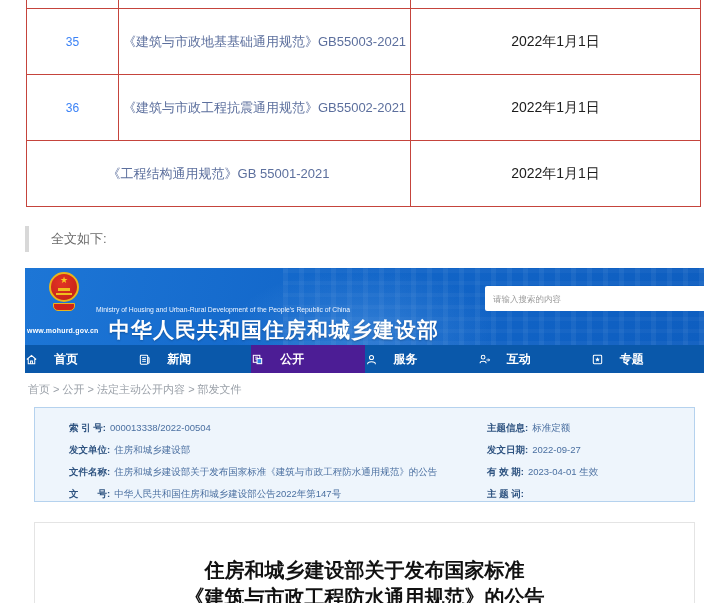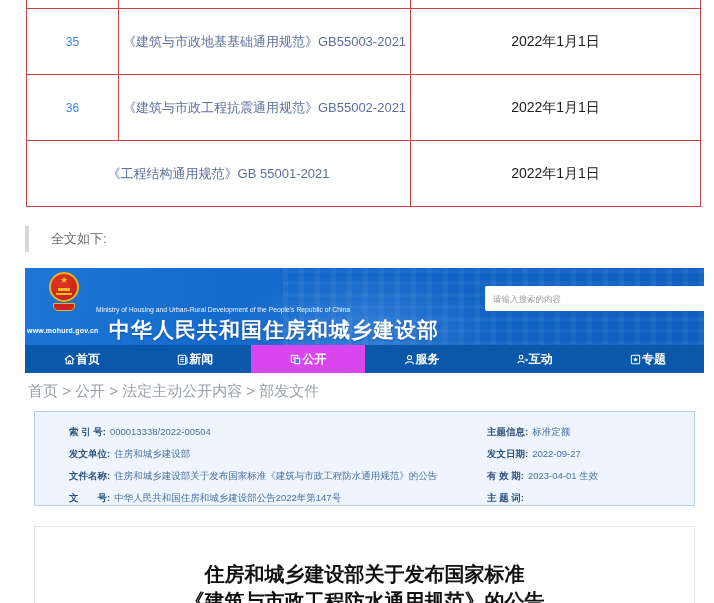--- a/index.html
+++ b/index.html
@@ -76,27 +76,27 @@
   }
   .search-input {
     flex:1; border:none; outline:none; font-size:8.5px; color:#333; background:transparent;
     font-family:"Liberation Sans", sans-serif;
   }
   .search-input::placeholder { color:#9a9a9a; }
   .search-btn { width:16px; height:16px; display:flex; align-items:center; justify-content:center; cursor:pointer; background:none; border:none; }
 
   .site-nav { display:flex; height:28px; background:#0a58aa; }
   .nav-item {
-    flex:1; display:flex; align-items:center; justify-content:center; gap:0;
+    flex:1; display:flex; align-items:center; gap:16px;
     color:#fff; font-size:12px; font-weight:bold; cursor:pointer; white-space:nowrap;
   }
-  .nav-item.active { background:#d946ef; }
+  .nav-item.active { background:#4c1d95; }
   .nav-icon { display:flex; }
 
-  .breadcrumb { padding:9px 0 0 3px; font-size:15px; color:#9aa0a8; }
+  .breadcrumb { padding:9px 0 0 3px; font-size:11px; color:#9aa0a8; }
 
   .meta-box {
     position:relative; margin:10px 9px 0 9px; height:95px;
     background:#eef5fc; border:1px solid #b5d2ee;
   }
   .meta-col { position:absolute; top:9px; }
   .meta-col.left { left:34px; width:380px; }
   .meta-col.right { left:452px; width:215px; }
   .meta-line { line-height:22px; font-size:9.5px; white-space:nowrap; }
   .meta-label { font-weight:bold; color:#2e5380; margin-right:4px;margin-top:20px; }

